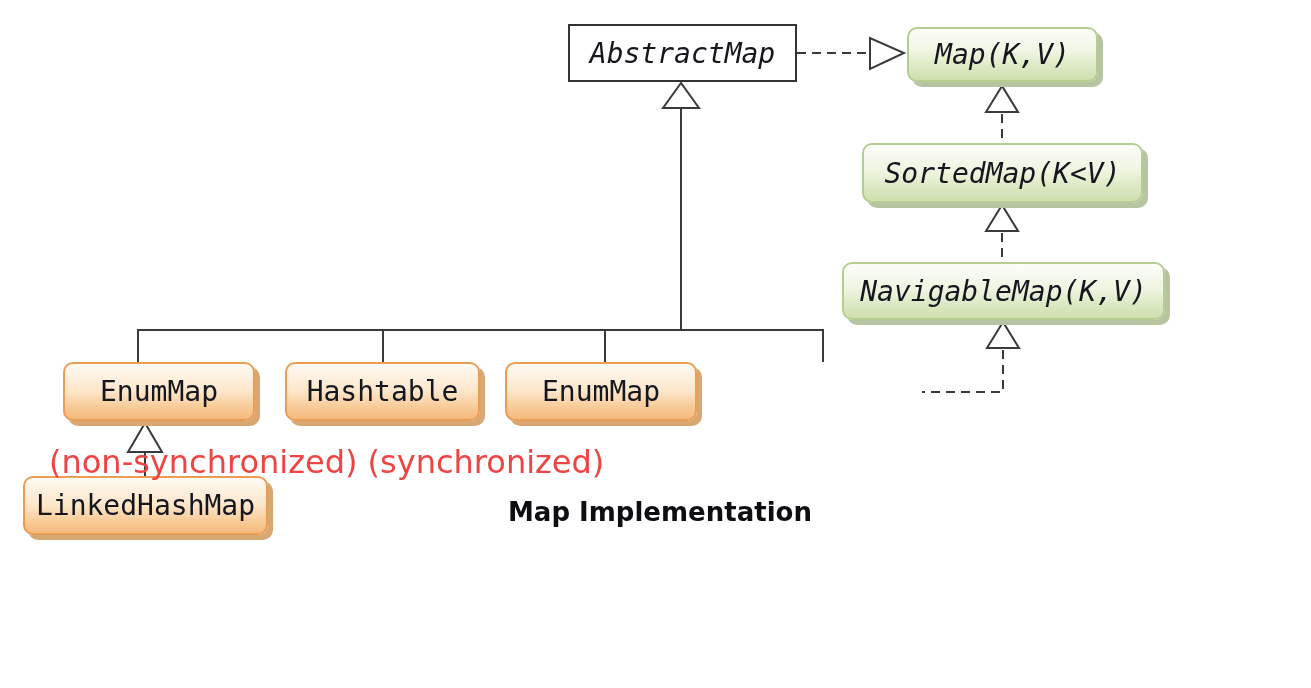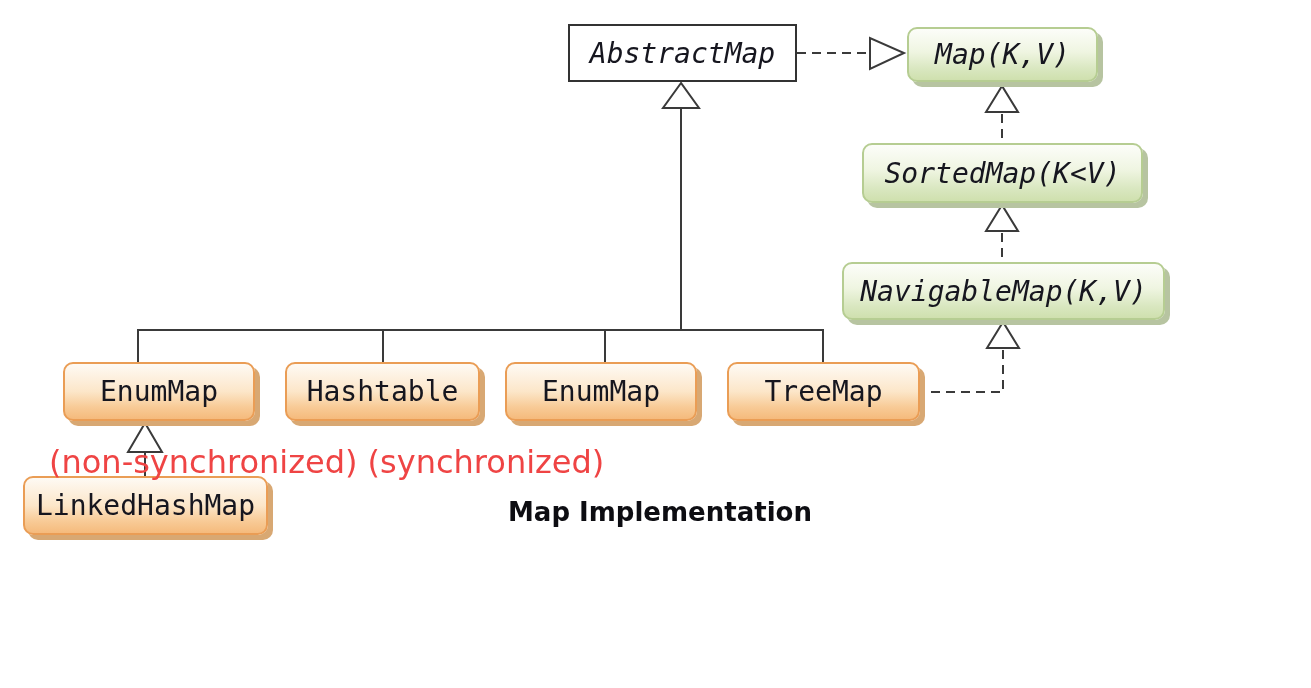--- a/index.html
+++ b/index.html
@@ -108,23 +108,20 @@
   </div>
 
   <div class="class-box orange" style="left:285px;top:362px;width:195px;height:59px">
     <span>Hashtable</span>
   </div>
 
   <div class="class-box orange" style="left:505px;top:362px;width:192px;height:59px">
     <span>EnumMap</span>
   </div>
 
-  <div class="class-box orange" style="left:727px;top:362px;width:193px;height:59px">
-    <span>TreeMap</span>
-  </div>
 
   <div class="class-box orange" style="left:23px;top:476px;width:245px;height:59px">
     <span>LinkedHashMap</span>
   </div>
 
   <div class="note-text">(non-synchronized) (synchronized)</div>
   <div class="caption-text">Map Implementation</div>
 
 </div>
 

